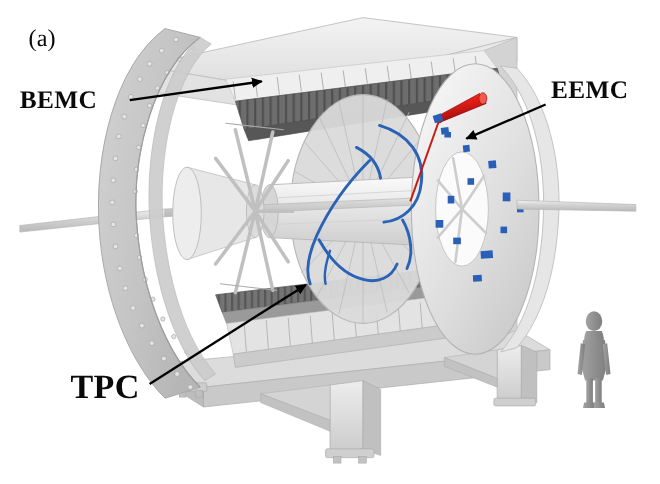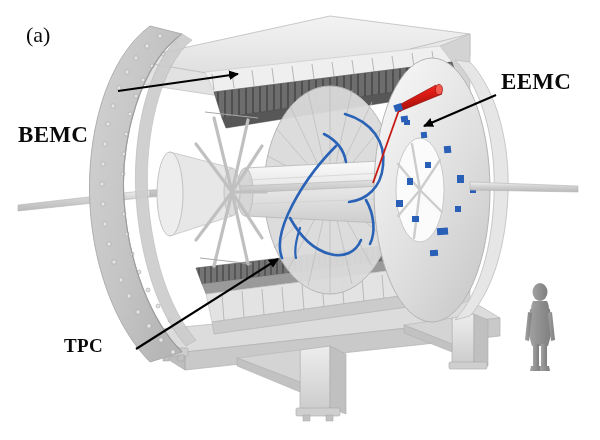--- a/index.html
+++ b/index.html
@@ -5,23 +5,23 @@
 <style>
   html,body{margin:0;padding:0;background:#ffffff;}
   body{width:600px;height:440px;overflow:hidden;
        font-family:"Liberation Serif","DejaVu Serif",serif;}
   #figure{position:relative;width:600px;height:440px;background:#ffffff;}
   #scene{position:absolute;left:0;top:0;width:600px;height:440px;}
   .lbl{position:absolute;font-family:"Liberation Serif","DejaVu Serif",serif;
        color:#0a0a0a;white-space:nowrap;line-height:1;}
   .lbl.bold{font-weight:700;}
   #panel-label{left:26px;top:24px;font-size:22px;}
-  #label-bemc{left:18px;top:79px;font-size:23px;letter-spacing:.3px;margin-top:44px;}
+  #label-bemc{left:18px;top:79px;font-size:23px;letter-spacing:.3px;}
   #label-eemc{left:501px;top:70px;font-size:23px;letter-spacing:.3px;}
-  #label-tpc{left:64px;top:336px;font-size:19px;letter-spacing:.3px;}
+  #label-tpc{left:64px;top:336px;font-size:31px;letter-spacing:.3px;}
 </style>
 </head>
 <body>
 
 <div id="figure">
 
   <svg id="scene" viewBox="0 0 600 440">
     <defs>
       <linearGradient id="gMagTop" x1="0" y1="0" x2="0" y2="1">
         <stop offset="0" stop-color="#f3f3f3"></stop>

